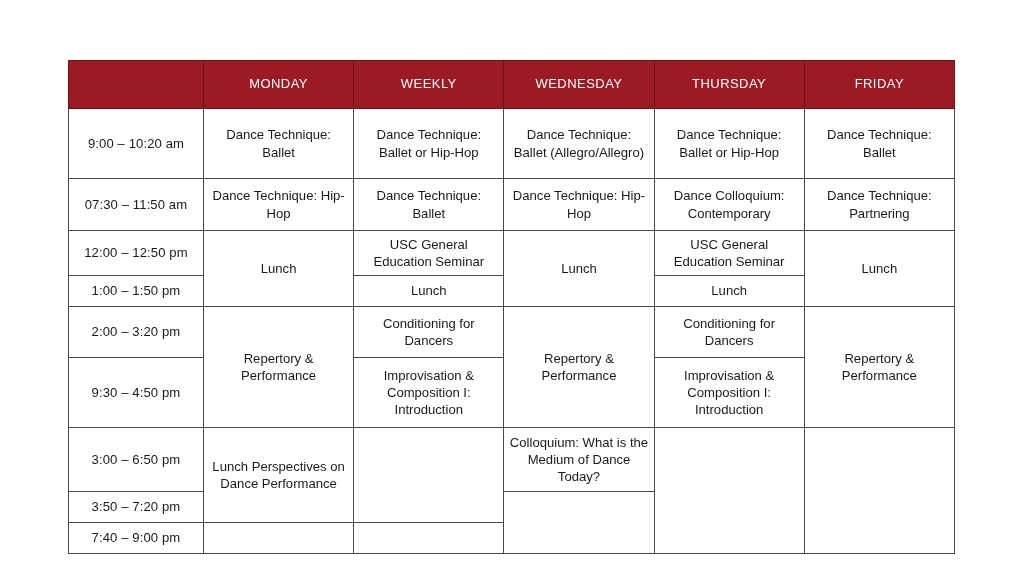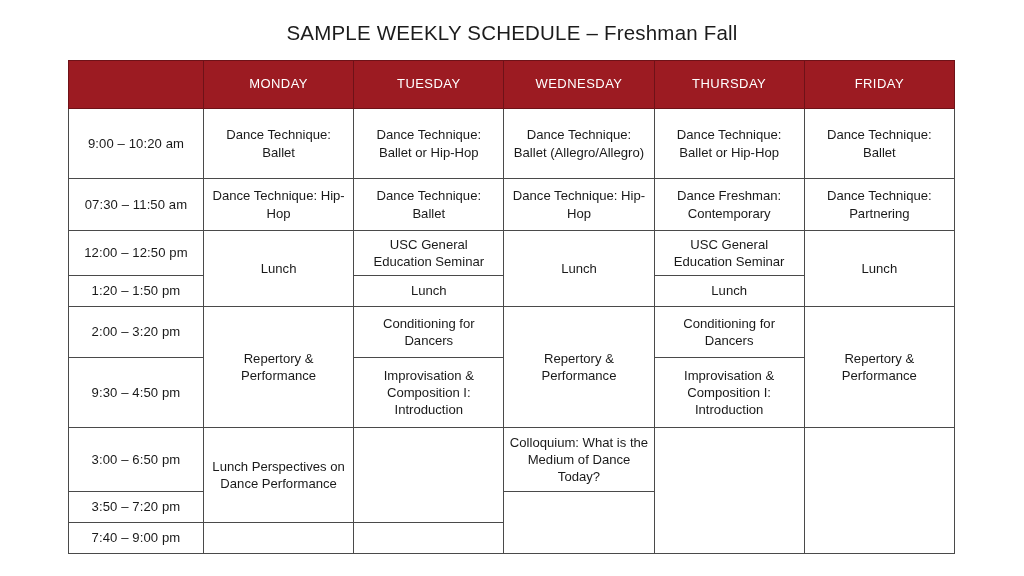--- a/index.html
+++ b/index.html
@@ -82,68 +82,67 @@
   .r6 { height: 70px; }
   .r7 { height: 64px; }
   .r8 { height: 31px; }
   .r9 { height: 31px; }
 </style>
 </head>
 <body>
 
 <div id="page">
 
-  <div id="title">SAMPLE WEEKLY SCHEDULE – Freshman Fall</div>
 
   <table id="schedule-table">
     <colgroup>
       <col class="time-col">
       <col class="day-col">
       <col class="day-col">
       <col class="day-col">
       <col class="day-col">
       <col class="day-col">
     </colgroup>
     <thead>
       <tr>
         <th class="corner-head"></th>
         <th>MONDAY</th>
-        <th>TUESDAY</th>
+        <th>WEEKLY</th>
         <th>WEDNESDAY</th>
         <th>THURSDAY</th>
         <th>FRIDAY</th>
       </tr>
     </thead>
     <tbody id="schedule-body">
         <tr class="r1">
           <td class="time yellow">9:00 – 10:20 am</td>
           <td class="yellow">Dance Technique: Ballet</td>
           <td class="yellow">Dance Technique: Ballet or Hip-Hop</td>
           <td class="yellow">Dance Technique: Ballet (Allegro/Allegro)</td>
           <td class="yellow">Dance Technique: Ballet or Hip-Hop</td>
           <td class="yellow">Dance Technique: Ballet</td>
         </tr>
         <tr class="r2">
           <td class="time">07:30 – 11:50 am</td>
           <td class="">Dance Technique: Hip-Hop</td>
           <td class="">Dance Technique: Ballet</td>
           <td class="">Dance Technique: Hip-Hop</td>
-          <td class="">Dance Freshman: Contemporary</td>
+          <td class="">Dance Colloquium: Contemporary</td>
           <td class="">Dance Technique: Partnering</td>
         </tr>
         <tr class="r3">
           <td class="time yellow">12:00 – 12:50 pm</td>
           <td class="yellow" rowspan="2">Lunch</td>
           <td class="yellow">USC General Education Seminar</td>
           <td class="yellow" rowspan="2">Lunch</td>
           <td class="yellow">USC General Education Seminar</td>
           <td class="yellow" rowspan="2">Lunch</td>
         </tr>
         <tr class="r4">
-          <td class="time">1:20 – 1:50 pm</td>
+          <td class="time">1:00 – 1:50 pm</td>
           <td class="">Lunch</td>
           <td class="">Lunch</td>
         </tr>
         <tr class="r5">
           <td class="time yellow">2:00 – 3:20 pm</td>
           <td class="" rowspan="2">Repertory &amp; Performance</td>
           <td class="yellow">Conditioning for Dancers</td>
           <td class="" rowspan="2">Repertory &amp; Performance</td>
           <td class="yellow">Conditioning for Dancers</td>
           <td class="" rowspan="2">Repertory &amp; Performance</td>

